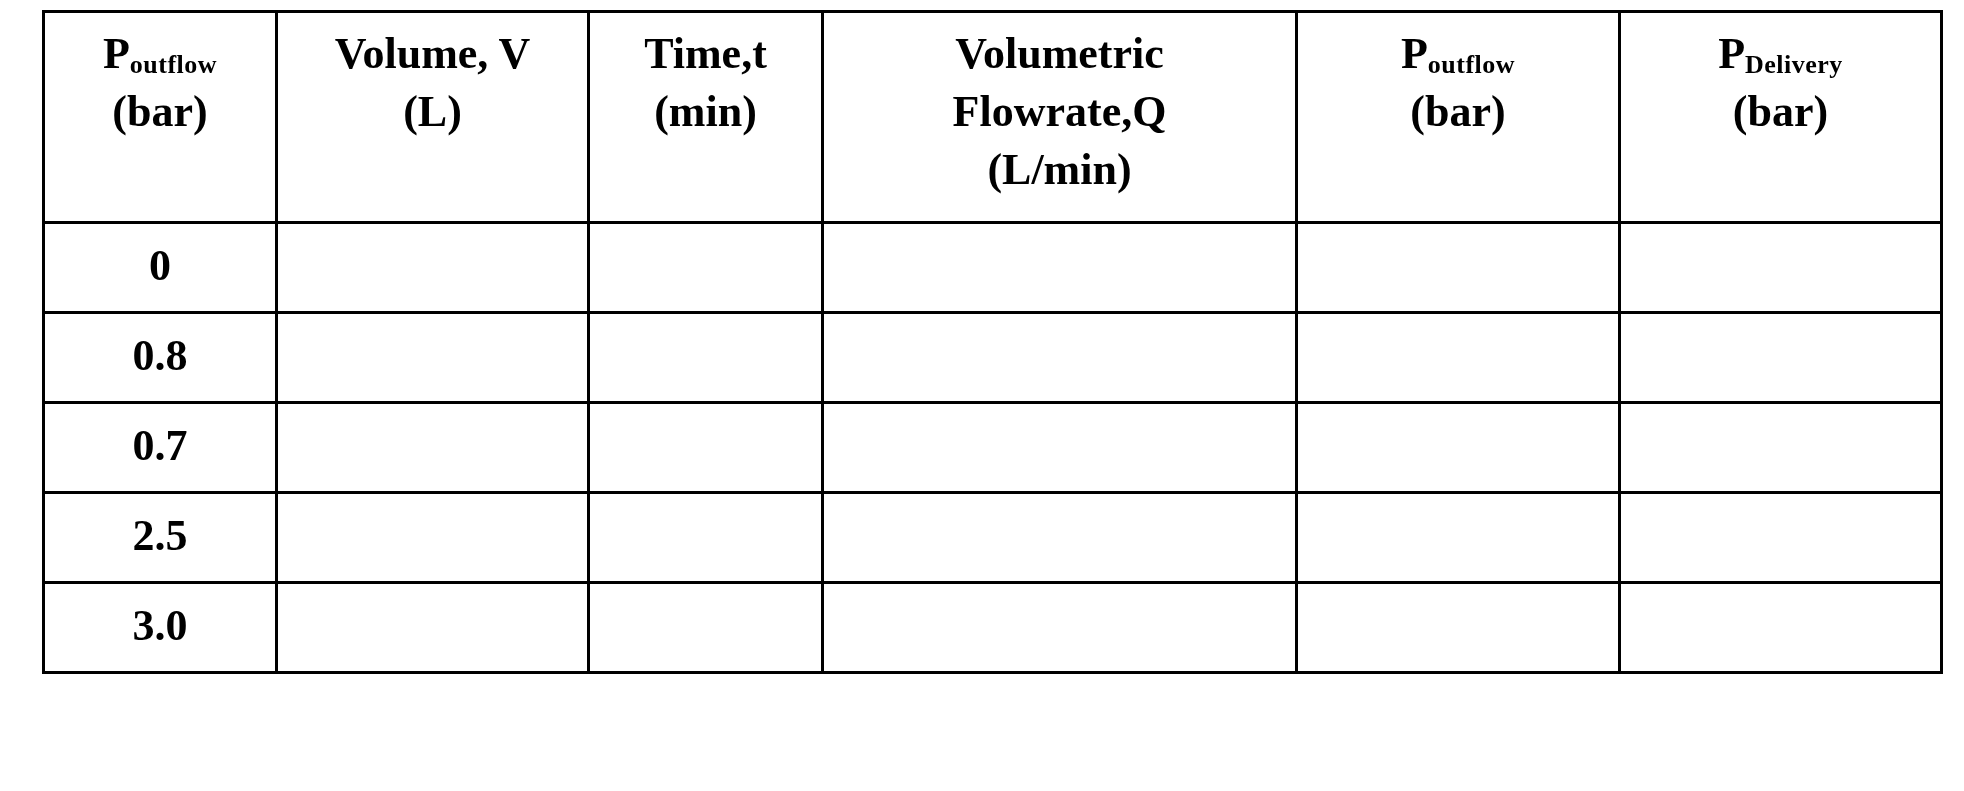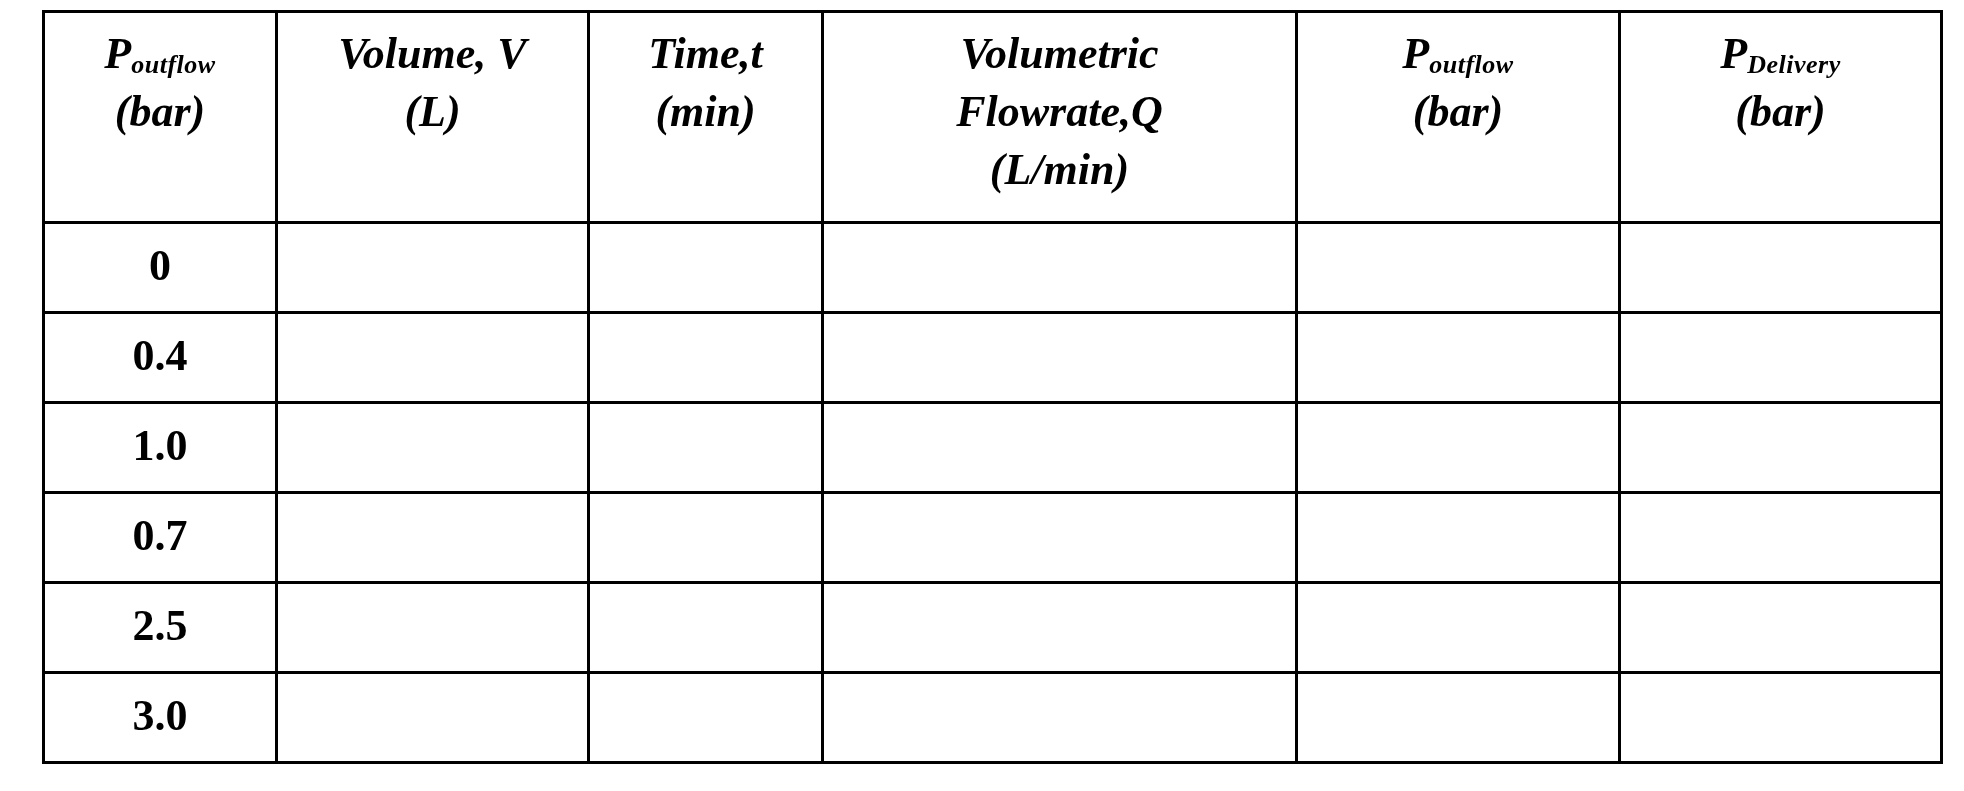--- a/index.html
+++ b/index.html
@@ -30,21 +30,20 @@
     font-weight: bold;
     text-align: center;
     overflow: hidden;
   }
   table.data-table th {
     height: 195px;
     vertical-align: top;
     padding-top: 12px;
     font-size: 44px;
     line-height: 1.32;
-    font-style: italic;
   }
   table.data-table td {
     height: 80px;
     vertical-align: middle;
     font-size: 44px;
     padding-bottom: 6px;
   }
   .hline {
     display: block;
   }
@@ -99,29 +98,21 @@
     <tbody>
       <tr>
         <td>0</td>
         <td></td>
         <td></td>
         <td></td>
         <td></td>
         <td></td>
       </tr>
       <tr>
-        <td>0.4</td>
-        <td></td>
-        <td></td>
-        <td></td>
-        <td></td>
-        <td></td>
-      </tr>
-      <tr>
-        <td>1.0</td>
+        <td>0.8</td>
         <td></td>
         <td></td>
         <td></td>
         <td></td>
         <td></td>
       </tr>
       <tr>
         <td>0.7</td>
         <td></td>
         <td></td>

